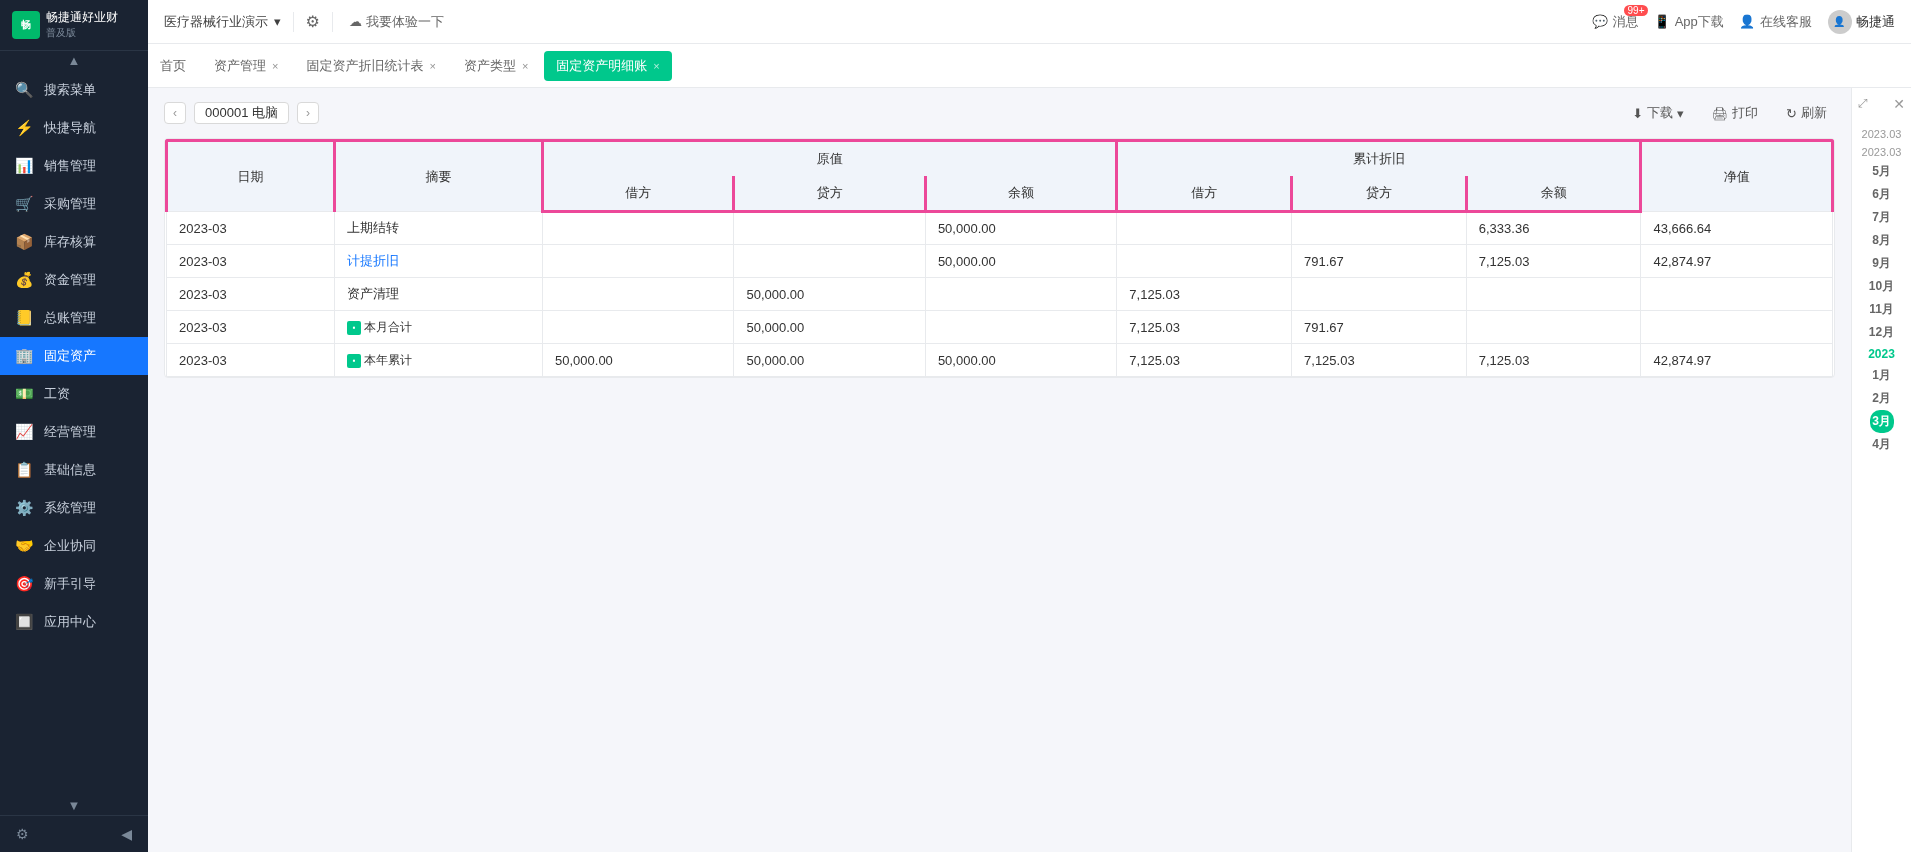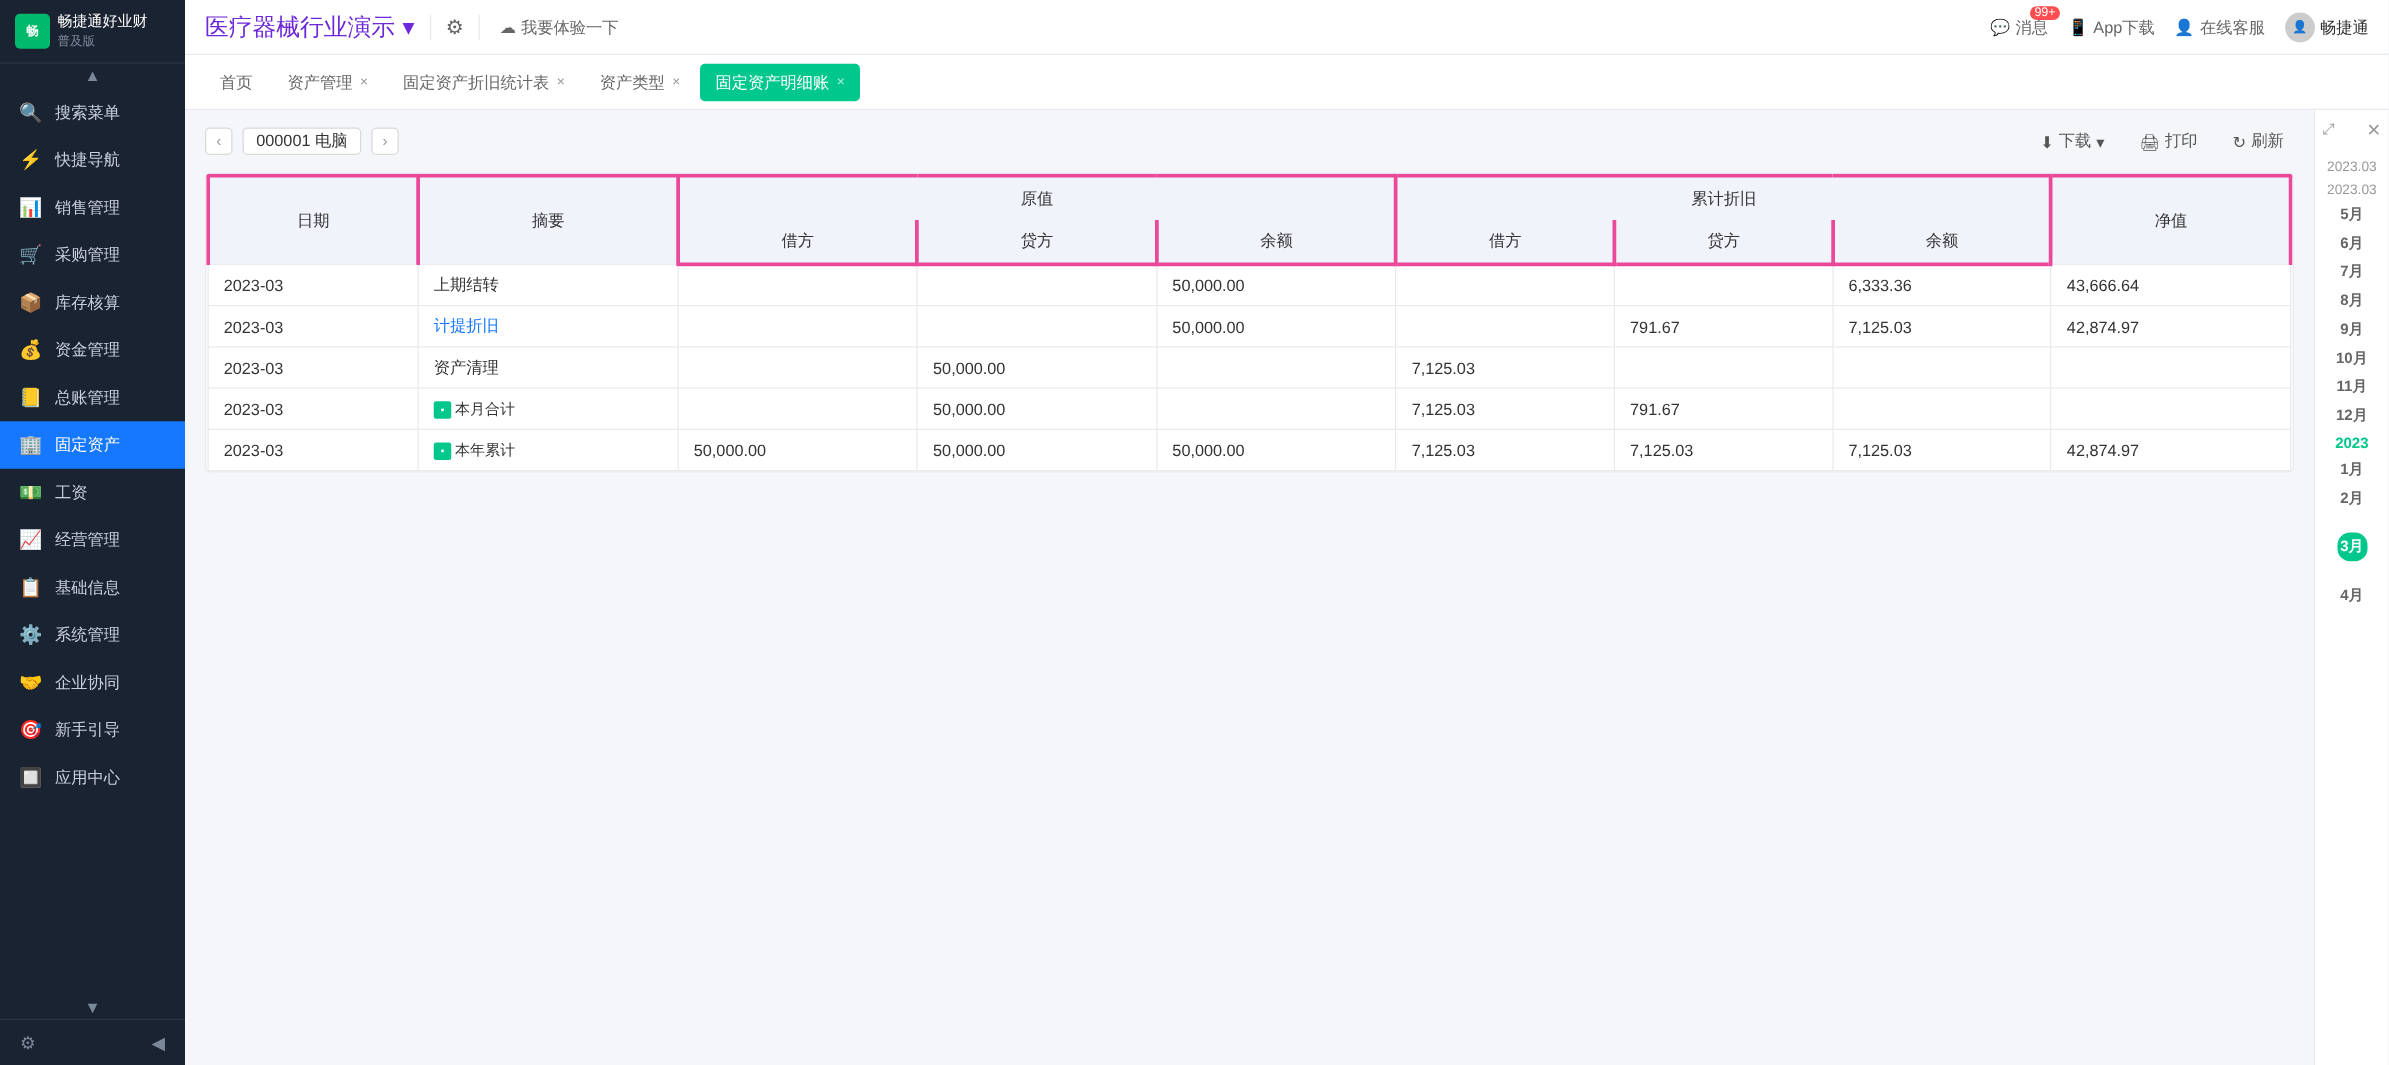--- a/index.html
+++ b/index.html
@@ -67,21 +67,21 @@
       height: 44px;
       background: #fff;
       border-bottom: 1px solid #e8eaed;
       display: flex;
       align-items: center;
       padding: 0 16px;
       gap: 12px;
     }
     .topbar-company {
       display: flex; align-items: center; gap: 6px;
-      font-size: 19px; color: #6d28d9; cursor: pointer;
+      font-size: 13px; color: #404040; cursor: pointer;
     }
     .topbar-divider { width: 1px; height: 20px; background: #e8eaed; }
     .topbar-setting { color: #666; cursor: pointer; font-size: 16px; }
     .topbar-experience {
       display: flex; align-items: center; gap: 4px;
       font-size: 13px; color: #666; cursor: pointer;
       margin-left: 4px;
     }
     .topbar-right { margin-left: auto; display: flex; align-items: center; gap: 16px; }
     .topbar-badge-item { display: flex; align-items: center; gap: 4px; font-size: 13px; color: #666; cursor: pointer; position: relative; }
@@ -89,21 +89,21 @@
     .topbar-user { display: flex; align-items: center; gap: 4px; font-size: 13px; color: #333; cursor: pointer; }
     .user-avatar { width: 24px; height: 24px; background: #ccc; border-radius: 50%; display: flex; align-items: center; justify-content: center; font-size: 10px; }
 
     
     .tabbar {
       height: 44px;
       background: #fff;
       border-bottom: 1px solid #e8eaed;
       display: flex;
       align-items: center;
-      padding: 0 16px;
+      padding: 0 0;
       gap: 4px;
     }
     .tab {
       display: flex; align-items: center; gap: 4px;
       padding: 6px 12px;
       font-size: 13px;
       color: #666;
       cursor: pointer;
       border-radius: 4px 4px 0 0;
       white-space: nowrap;
@@ -230,21 +230,21 @@
       cursor: pointer;
       color: #666;
       font-size: 12px;
       width: 100%; text-align: center; font-weight: bold;
     }
     .timeline-item.active {
       background: #00c88c;
       color: #fff;
       border-radius: 10px;
       width: 24px;
-      margin: 16px auto;
+      margin: 0 auto;
     }
     .timeline-item.year-label {
       color: #00c88c;
       font-size: 12px;
     }
 
     .header-row-top th { border-bottom: none; }
     .header-row-bottom th { border-top: none; }
   </style>
 </head>

